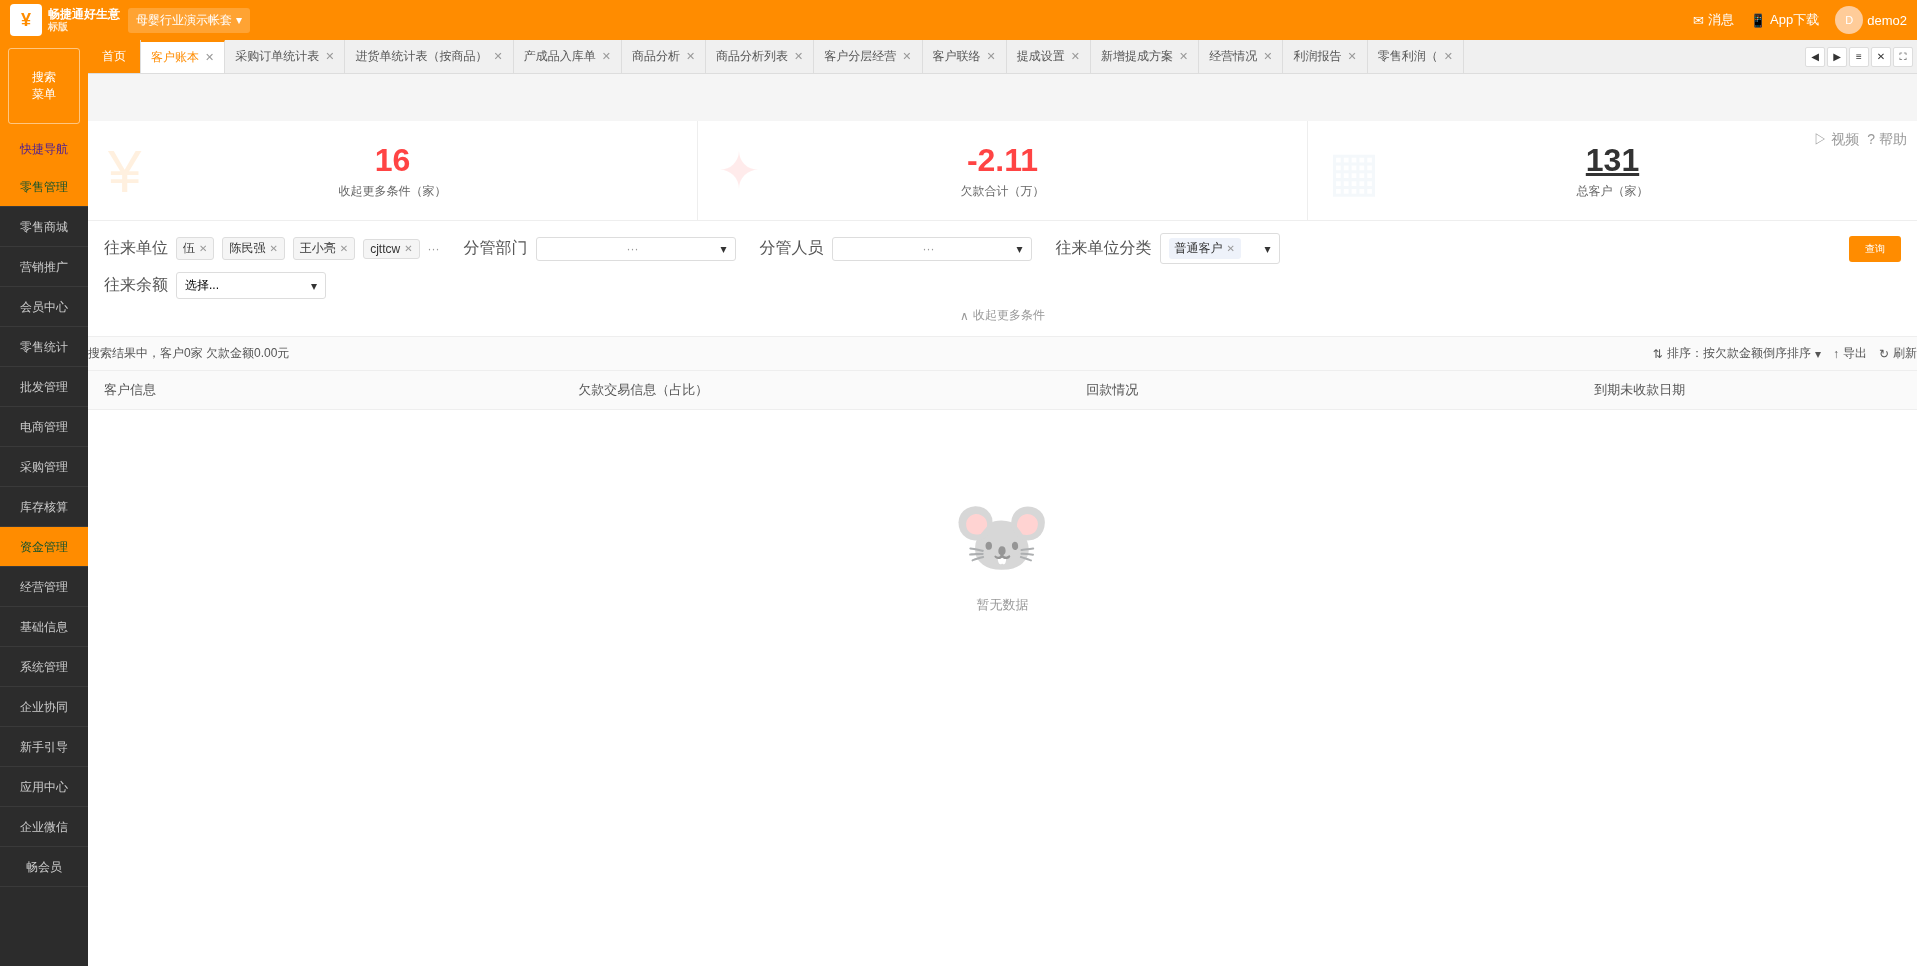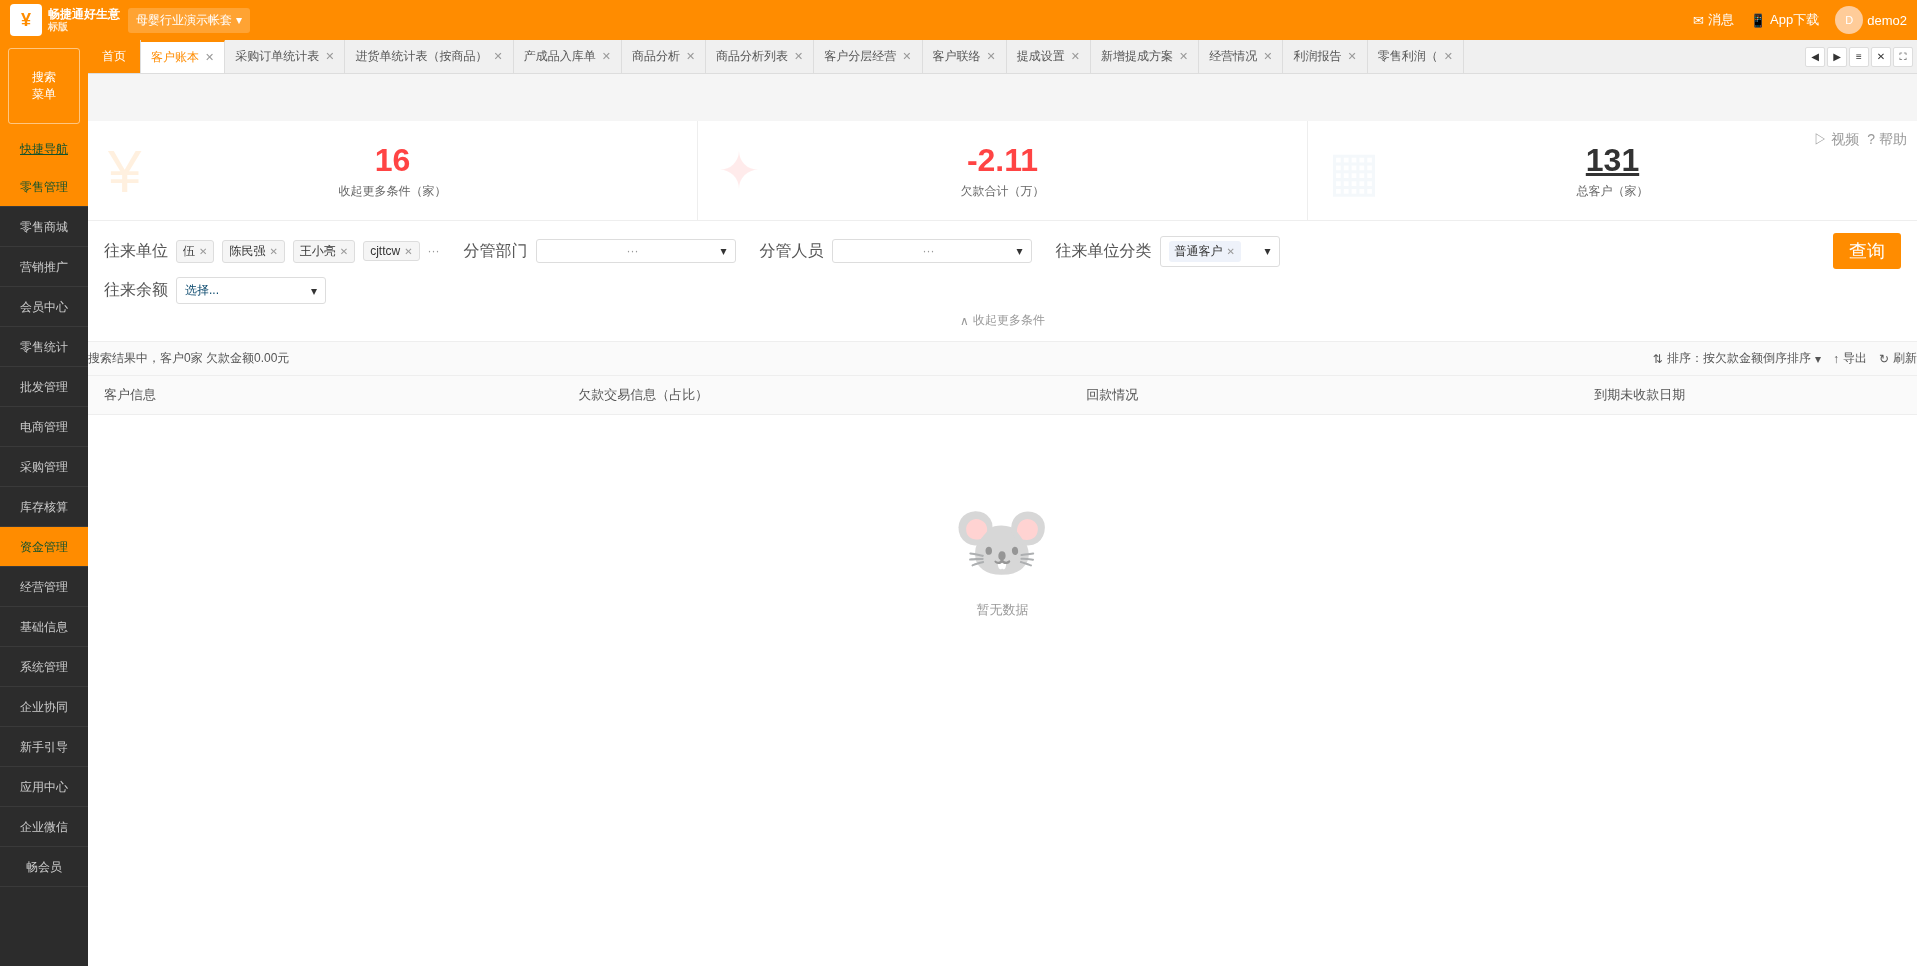--- a/index.html
+++ b/index.html
@@ -19,21 +19,21 @@
     .avatar { width: 28px; height: 28px; border-radius: 50%; background: #ffcc99; display: flex; align-items: center; justify-content: center; font-size: 11px; color: #fff; }
 
     
     .main-layout { display: flex; flex: 1; overflow: hidden; }
 
     
     .sidebar { width: 88px; background: #2c2c2c; display: flex; flex-direction: column; flex-shrink: 0; overflow-y: auto; }
     .sidebar-search { padding: 8px; background: #ff8c00; }
     .sidebar-search-btn { width: 100%; background: transparent; border: 1px solid rgba(255,255,255,0.5); color: white; padding: 20px; border-radius: 3px; font-size: 12px; cursor: pointer; text-align: center; }
     .sidebar-nav { padding: 4px; background: #ff8c00; }
-    .sidebar-nav-btn { width: 100%; background: transparent; border: none; color: #14532d; padding: 5px; font-size: 12px; cursor: pointer; text-align: center; text-decoration: underline; }
+    .sidebar-nav-btn { width: 100%; background: transparent; border: none; color: #4c1d95; padding: 5px; font-size: 12px; cursor: pointer; text-align: center; }
     .sidebar-item { padding: 10px 5px; text-align: center; color: #ccc; font-size: 12px; cursor: pointer; border-bottom: 1px solid #3a3a3a; }
     .sidebar-item.active { background: #ff8c00; color: #14532d; }
     .sidebar-item-label { margin-top: 2px; }
 
     
     .content-area { flex: 1; display: flex; flex-direction: column; overflow: hidden; gap: 47px; }
 
     
     .tab-bar { background: #f0f0f0; display: flex; align-items: center; border-bottom: 1px solid #ddd; height: 34px; flex-shrink: 0; overflow: hidden; }
     .tab-item { display: flex; align-items: center; padding: 0 10px; height: 34px; border-right: 1px solid #ddd; font-size: 12px; cursor: pointer; white-space: nowrap; background: #f0f0f0; color: #555; flex-shrink: 0; }
@@ -60,21 +60,21 @@
 
     
     .filter-area { padding: 12px 16px; background: white; border-bottom: 1px solid #eee; }
     .filter-row { display: flex; align-items: center; gap: 8px; margin-bottom: 8px; flex-wrap: wrap; }
     .filter-label { font-size: 16px; color: #555; white-space: nowrap; }
     .filter-tag { display: inline-flex; align-items: center; background: #f5f5f5; border: 1px solid #ddd; border-radius: 3px; padding: 2px 6px; font-size: 12px; gap: 4px; }
     .filter-tag .remove { color: #999; cursor: pointer; font-size: 10px; }
     .filter-more { color: #999; font-size: 12px; cursor: pointer; }
     .filter-select { border: 1px solid #ddd; border-radius: 3px; padding: 4px 8px; font-size: 12px; background: white; cursor: pointer; min-width: 120px; display: inline-flex; align-items: center; justify-content: space-between; gap: 4px; }
     .filter-select-wide { min-width: 200px; }
-    .query-btn { background: #ff8c00; color: white; border: none; padding: 6px 16px; border-radius: 3px; font-size: 18px; cursor: pointer; margin-left: auto; }
+    .query-btn { background: #ff8c00; color: white; border: none; padding: 6px 16px; border-radius: 3px; font-size: 10px; cursor: pointer; margin-left: auto; }
     .collapse-btn { display: flex; align-items: center; gap: 4px; color: #999; font-size: 12px; cursor: pointer; justify-content: center; margin-top: 4px; }
 
     
     .result-bar { padding: 8px 0; background: #fafafa; border-bottom: 1px solid #eee; display: flex; align-items: center; justify-content: space-between; font-size: 12px; color: #555; }
     .result-actions { display: flex; align-items: center; gap: 12px; }
     .result-action { display: flex; align-items: center; gap: 4px; cursor: pointer; color: #555; }
     .sort-select { display: inline-flex; align-items: center; gap: 4px; cursor: pointer; }
 
     
     .data-table { width: 100%; border-collapse: collapse; }
@@ -342,21 +342,21 @@
                 <span class="remove">✕</span>
               </div>
               <span>▾</span>
             </div>
 
             <button class="query-btn">查询</button>
           </div>
           <div class="filter-row">
             <span class="filter-label">往来余额</span>
             <div class="filter-select" style="min-width:150px;">
-              <span style="color:#0c4a6e;">选择...</span>
+              <span style="color:#000000;">选择...</span>
               <span>▾</span>
             </div>
           </div>
           <div class="collapse-btn">
             <span>∧</span>
             <span>收起更多条件</span>
           </div>
         </div>
 
         <div class="result-bar">

